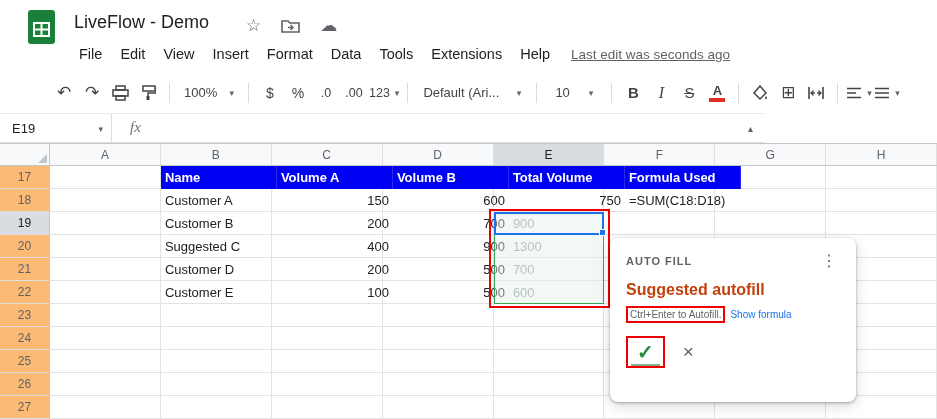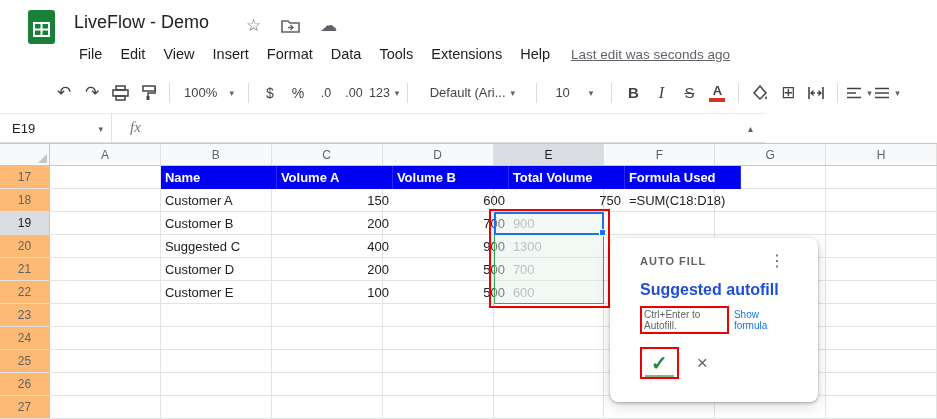--- a/index.html
+++ b/index.html
@@ -21,21 +21,21 @@
 
   
   .toolbar { position:absolute; top:72px; left:0; width:937px; height:41px;
              display:flex; align-items:center; padding-left:50px; color:#444; }
   .tb { height:28px; min-width:26px; display:flex; align-items:center; justify-content:center;
         border-radius:4px; font-size:14px; margin:0 1px; cursor:pointer; color:#444; }
   .tb.glyph { font-size:17px; }
   .sep { width:1px; height:20px; background:#dadce0; margin:0 7px; }
   .dd { font-size:9px; color:#5f6368; margin-left:5px; }
   .zoom-box { width:62px; justify-content:space-between; padding:0 6px; font-size:13px; }
-  .font-box { width:112px; justify-content:center; padding:0 7px; font-size:13px;
+  .font-box { width:112px; justify-content:space-between; padding:0 7px; font-size:13px;
               white-space:nowrap; overflow:hidden; }
   .size-box { width:58px; justify-content:space-between; padding:0 10px; font-size:13px; }
   .tb.bold { font-weight:bold; font-size:15px; }
   .tb.italic { font-style:italic; font-family:"Liberation Serif", serif; font-size:16px; }
   .tb.strike { text-decoration:line-through; font-size:15px; }
   .tb.tcolor { flex-direction:column; font-size:13px; font-weight:bold; line-height:13px; }
   .tcolor .bar { width:16px; height:4px; background:#d93025; margin-top:1px; }
   .small-num { font-size:12.5px; letter-spacing:0; }
 
   
@@ -84,27 +84,27 @@
   .sel-cell { position:absolute; left:493.5px; top:212px; width:110.875px; height:23px;
               border:2px solid #1a73e8; pointer-events:none; }
   .fill-handle { position:absolute; left:599px; top:229px; width:7px; height:7px;
                  background:#1a73e8; border:1px solid #fff; cursor:crosshair; }
 
   
   .red-rect { position:absolute; border:2px solid #ee0000; pointer-events:none; }
   .red-region { left:489px; top:209px; width:121px; height:99px; z-index:4; }
 
   
-  .popup { position:absolute; left:610px; top:238px; width:208px; height:164px; background:#fff;
-           border-radius:8px; padding:13px 30px; z-index:6;
+  .popup { position:absolute; left:610px; top:238px; width:246px; height:164px; background:#fff;
+           border-radius:8px; padding:13px 16px; z-index:6;
            box-shadow:0 1px 3px rgba(0,0,0,0.3), 0 4px 14px rgba(0,0,0,0.15); }
   .af-title-row { display:flex; justify-content:space-between; align-items:center; }
   .af-title { font-size:11px; font-weight:bold; letter-spacing:1px; color:#5f6368; }
   .af-dots { color:#5f6368; font-size:16px; cursor:pointer; padding:0 3px; }
-  .af-heading { margin-top:11px; font-size:16px; font-weight:bold; color:#1d4ed8; }
+  .af-heading { margin-top:11px; font-size:16px; font-weight:bold; color:#c2410c; }
   .af-hintrow { margin-top:7px; display:flex; align-items:center; font-size:10px; }
   .af-hint { border:2px solid #ee0000; padding:1px 2px; color:#5f6368; }
   .af-show { color:#1a73e8; margin-left:5px; cursor:pointer; }
   .af-actions { margin-top:13px; display:flex; align-items:center; }
   .af-check-wrap { border:2px solid #ee0000; padding:2px 3px; }
   .af-check { color:#1e8e3e; font-size:20px; font-weight:bold; padding:0 6px 1px;
               border-bottom:2px solid #86ae8f; cursor:pointer; }
   .af-close { margin-left:18px; color:#5f6368; font-size:19px; cursor:pointer; }
 
   svg { display:block; }

